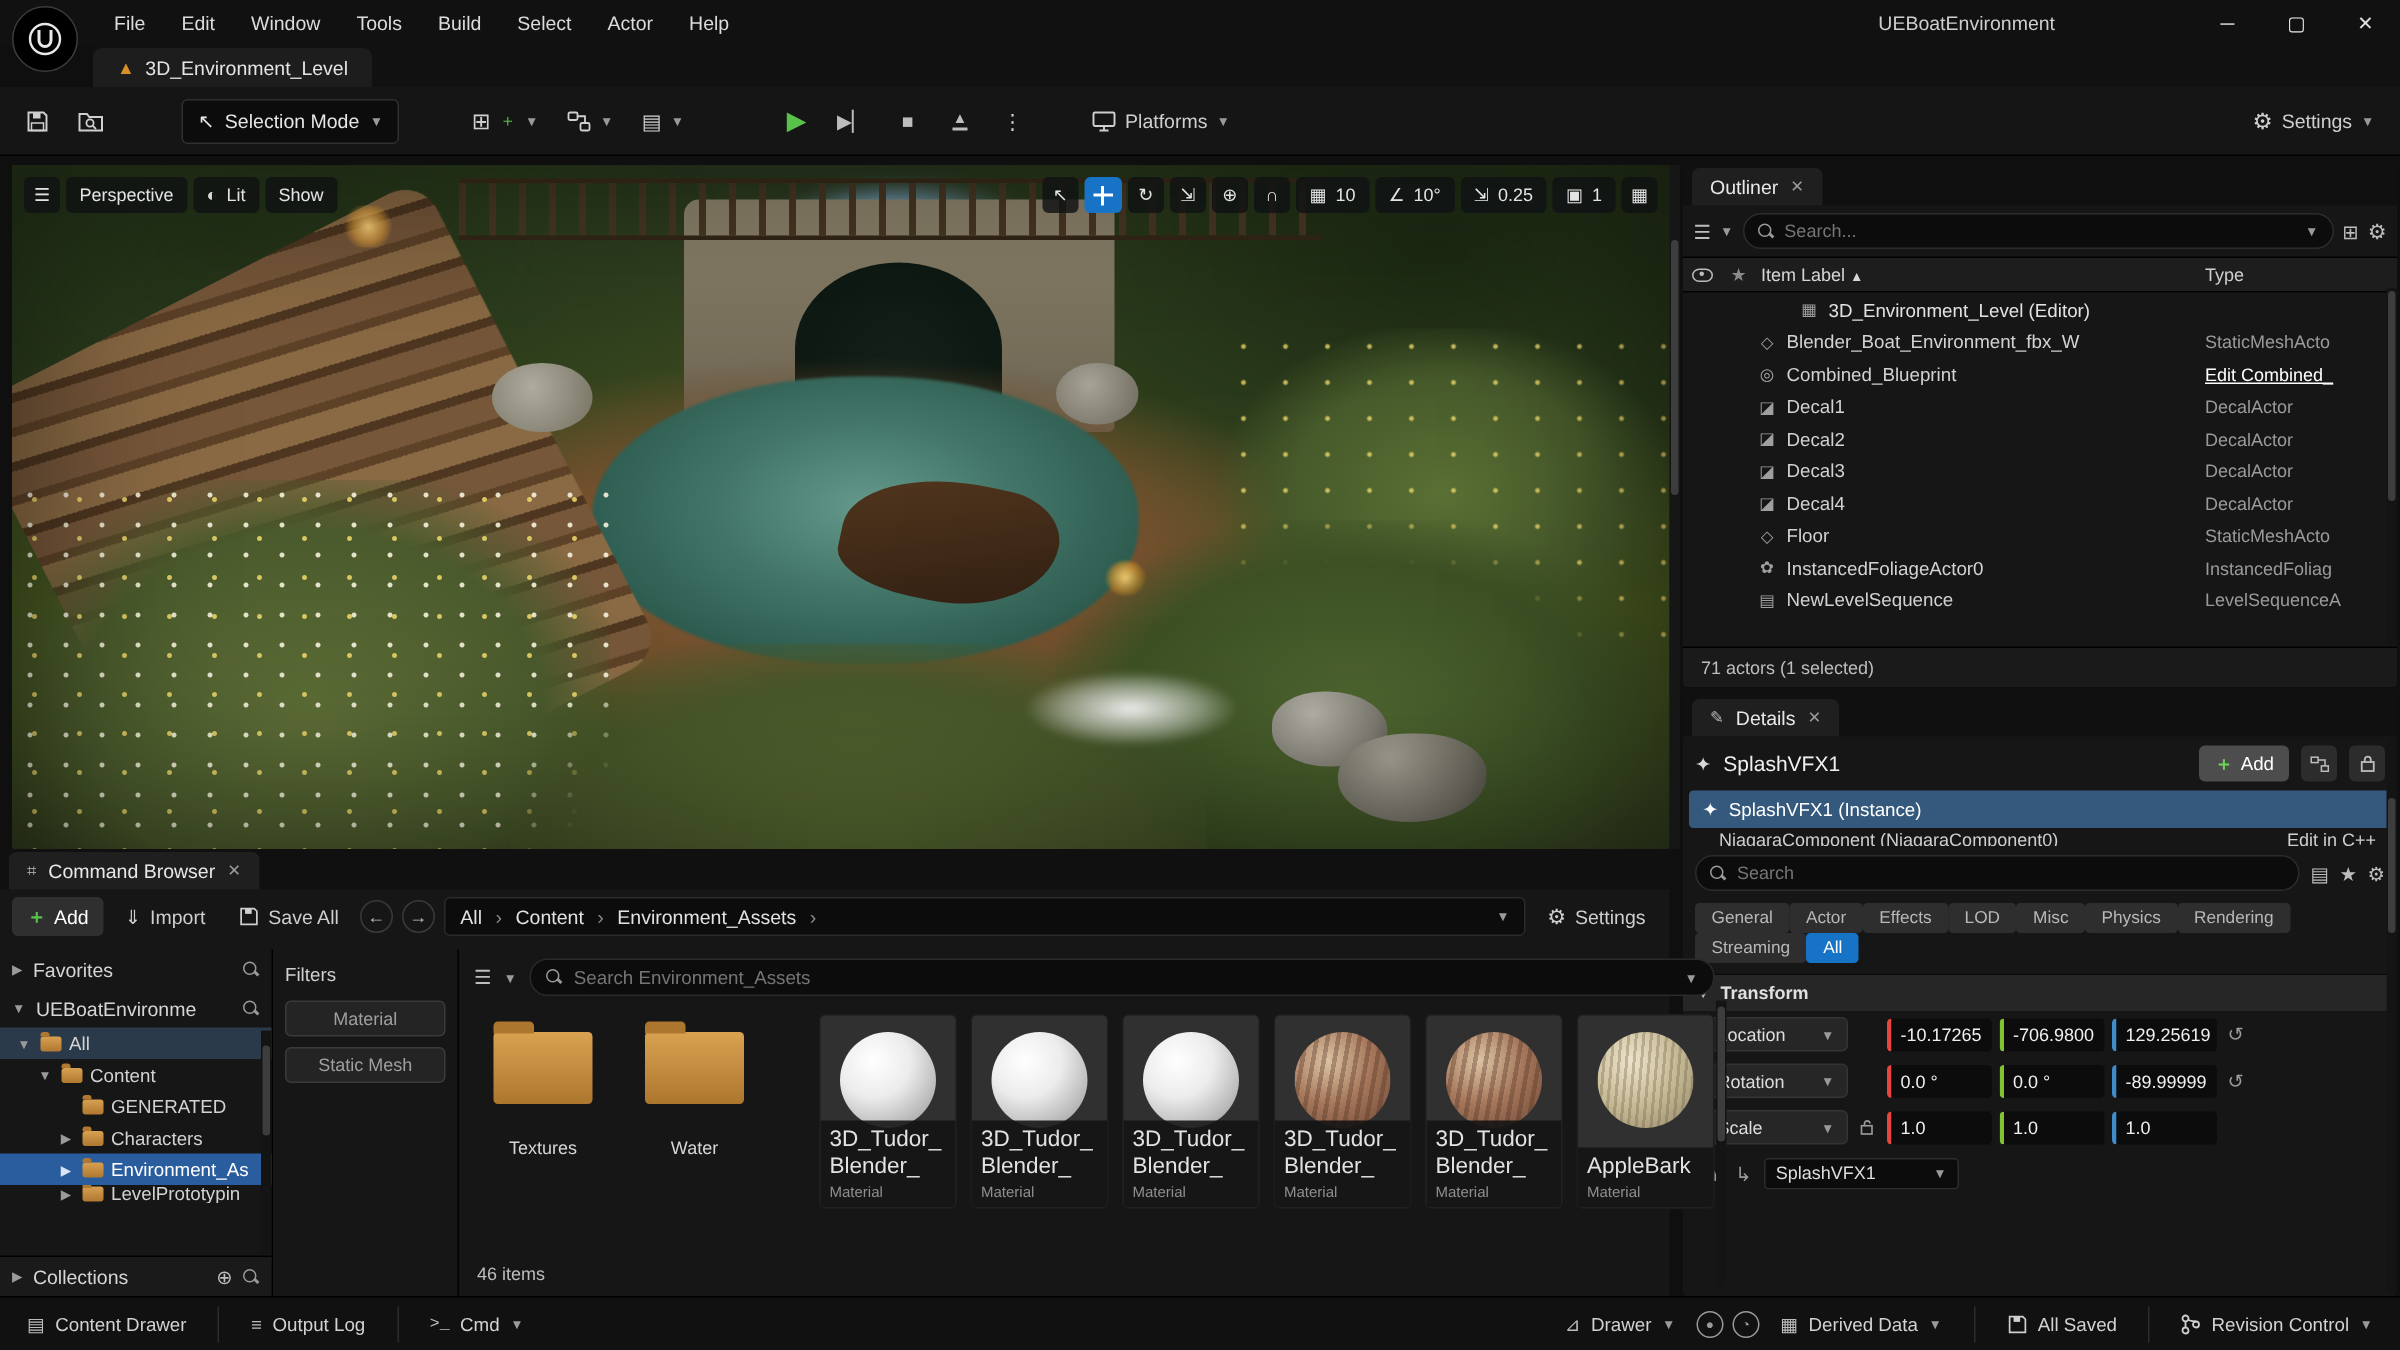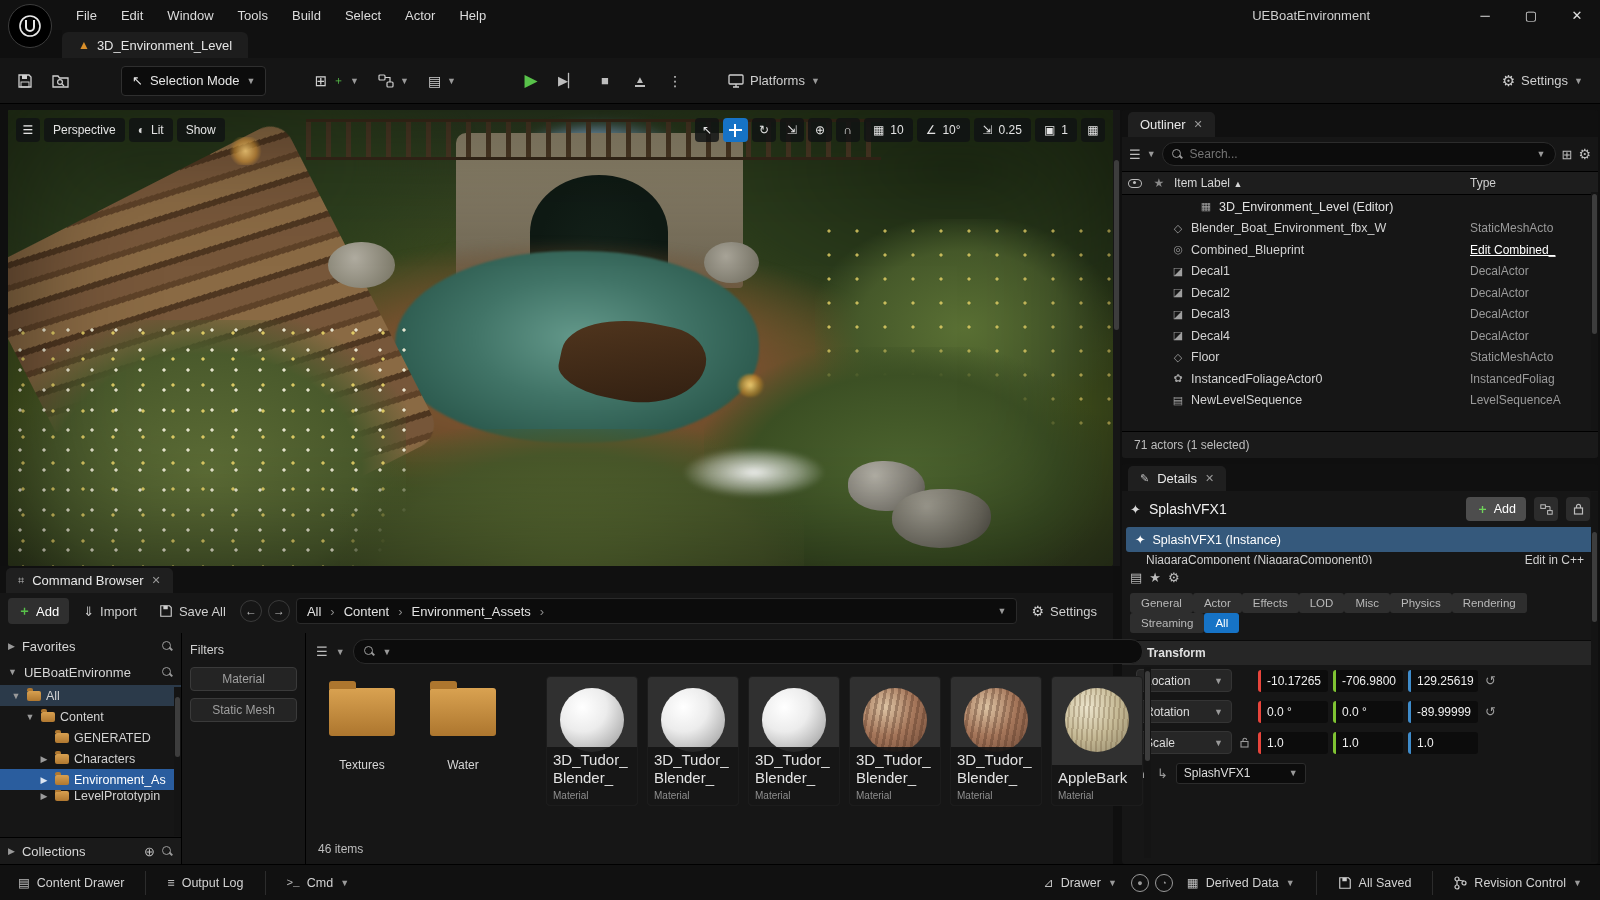--- a/index.html
+++ b/index.html
@@ -491,20 +491,24 @@
       </div>
       <div class="inst">
         <span>✦</span>
         <span class="t">SplashVFX1 (Instance)</span>
       </div>
       <div class="comp-clip">
         <span class="t">NiagaraComponent (NiagaraComponent0)</span>
         <span class="cpp t">Edit in C++</span>
       </div>
       <div class="dsearch-row">
+        <div class="dsearch">
+          <span class="ico-search"></span>
+          <input placeholder="Search" style="">
+        </div>
         <span class="dico">▤</span>
         <span class="dico">★</span>
         <span class="dico">⚙</span>
       </div>
       <div class="chips">
         <div class="chip">
             <span class="t">General</span>
           </div>
         <div class="chip">
             <span class="t">Actor</span>
@@ -708,20 +712,21 @@
         <div class="fchip">
             <span class="t">Static Mesh</span>
           </div>
       </div>
       <div class="cb-assets">
         <div class="asearch-row">
           <span style="color:#bdbdbd">☰</span>
           <span class="chev">▼</span>
           <div class="asearch">
             <span class="ico-search"></span>
+            <input placeholder="Search Environment_Assets" style="">
             <span class="chev">▼</span>
           </div>
         </div>
         <div class="agrid">
           <div class="atile">
             <div class="folder-big"></div>
             <div class="aname t">Textures</div>
           </div>
           <div class="atile" style="margin-right:28px">
             <div class="folder-big"></div>

